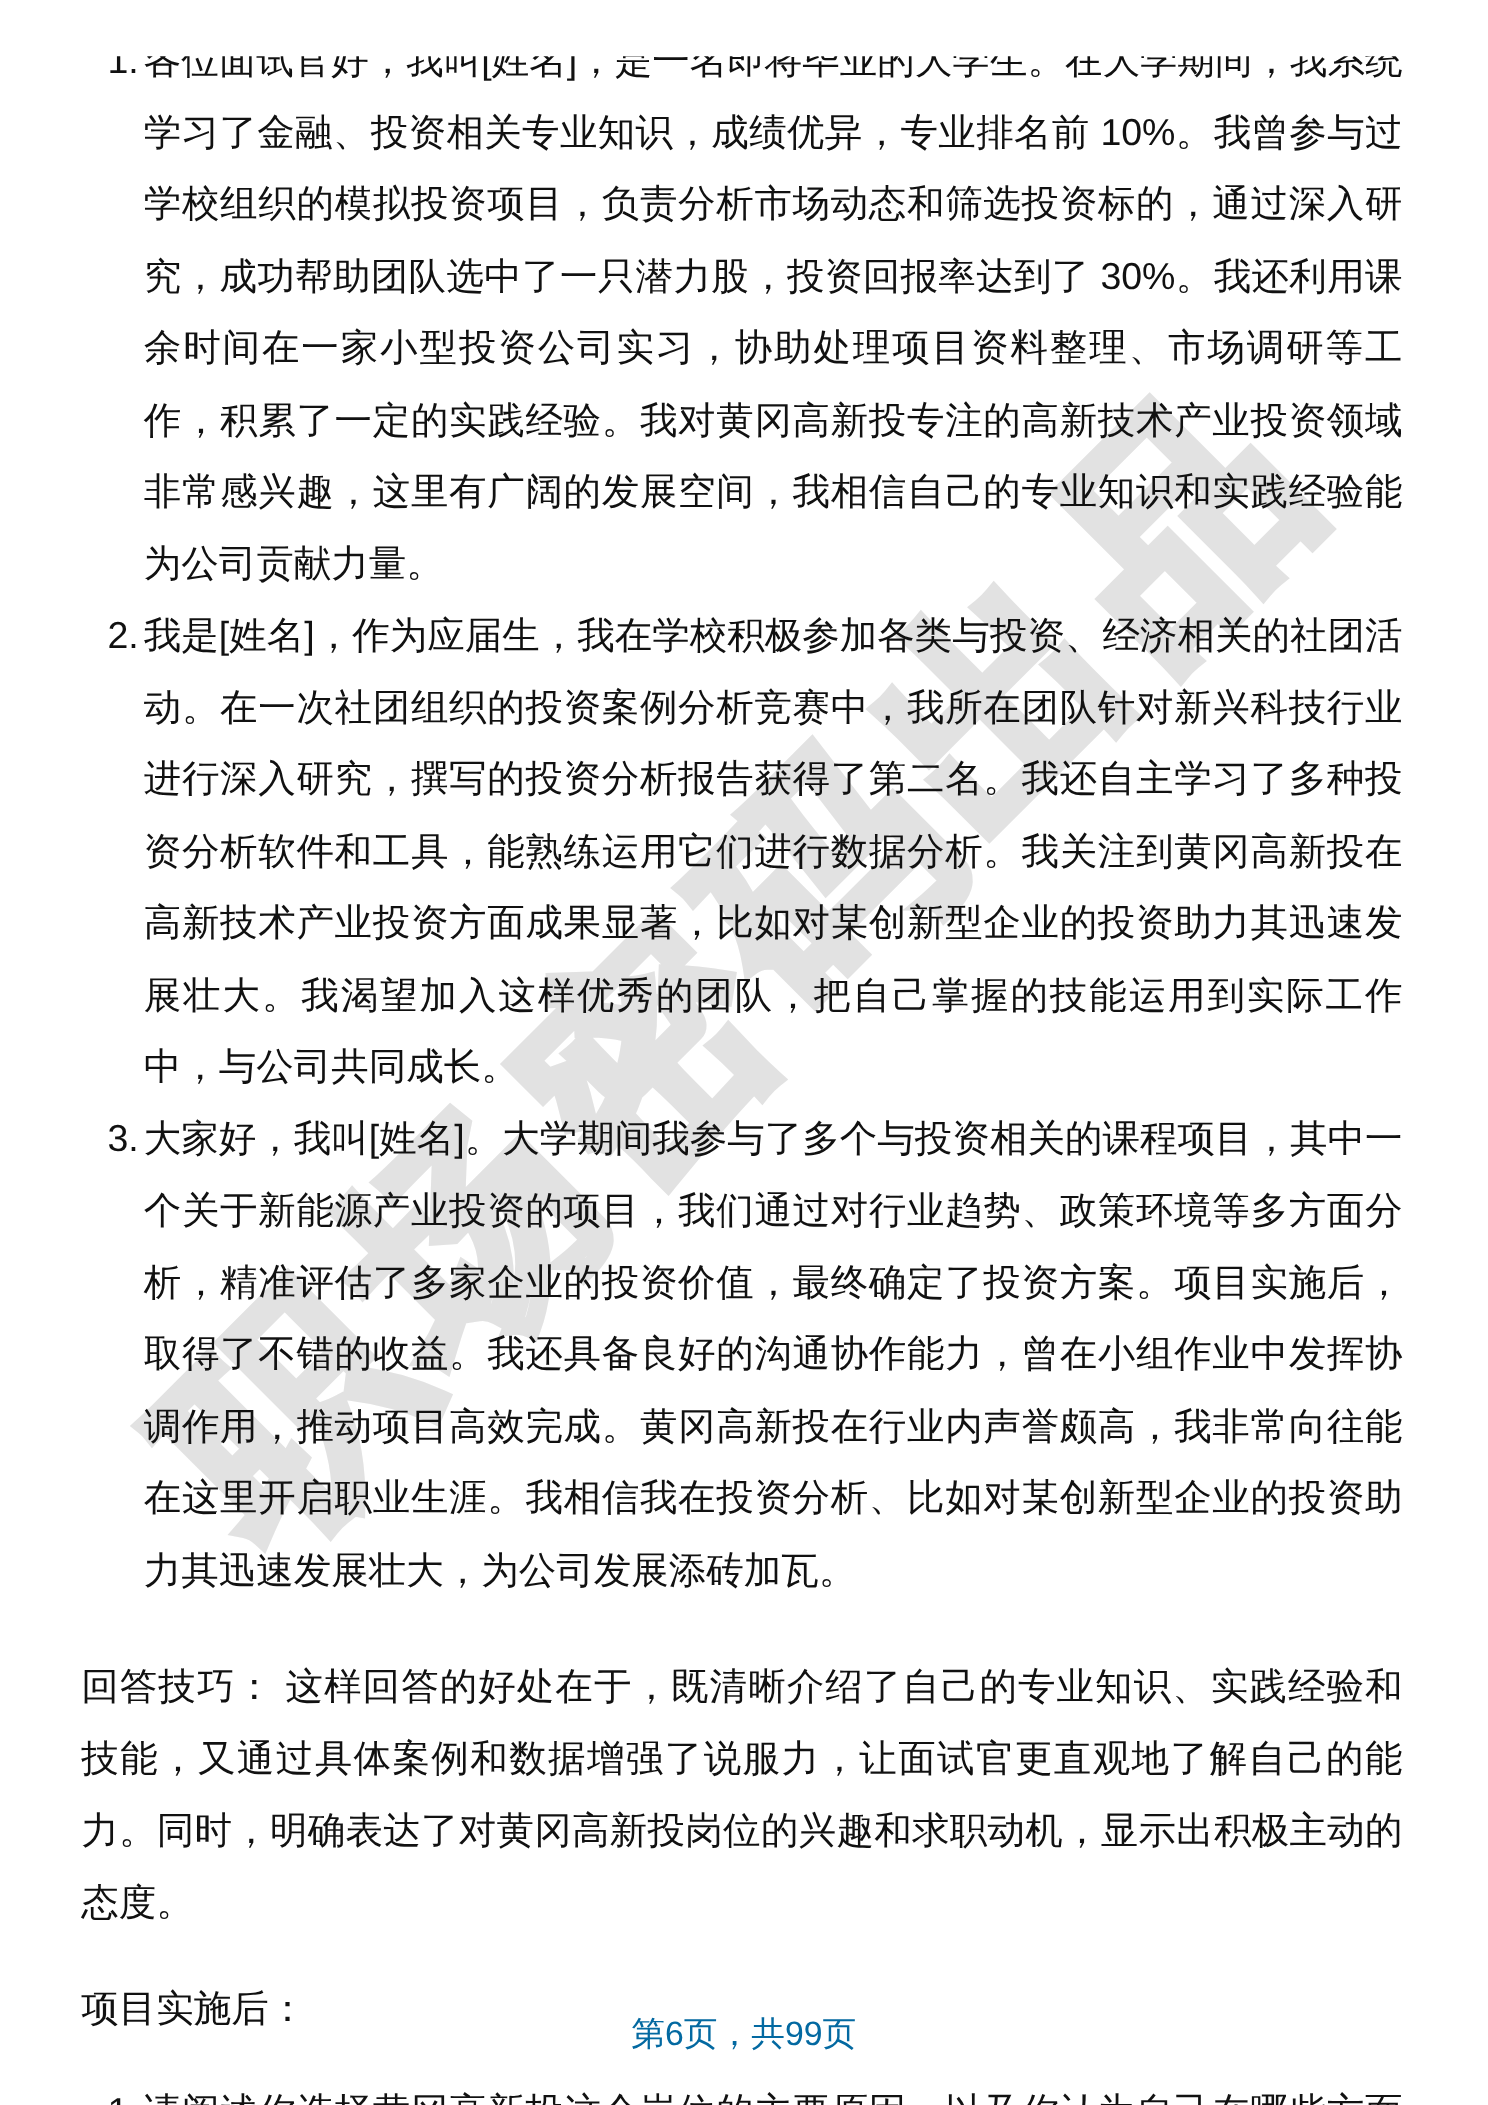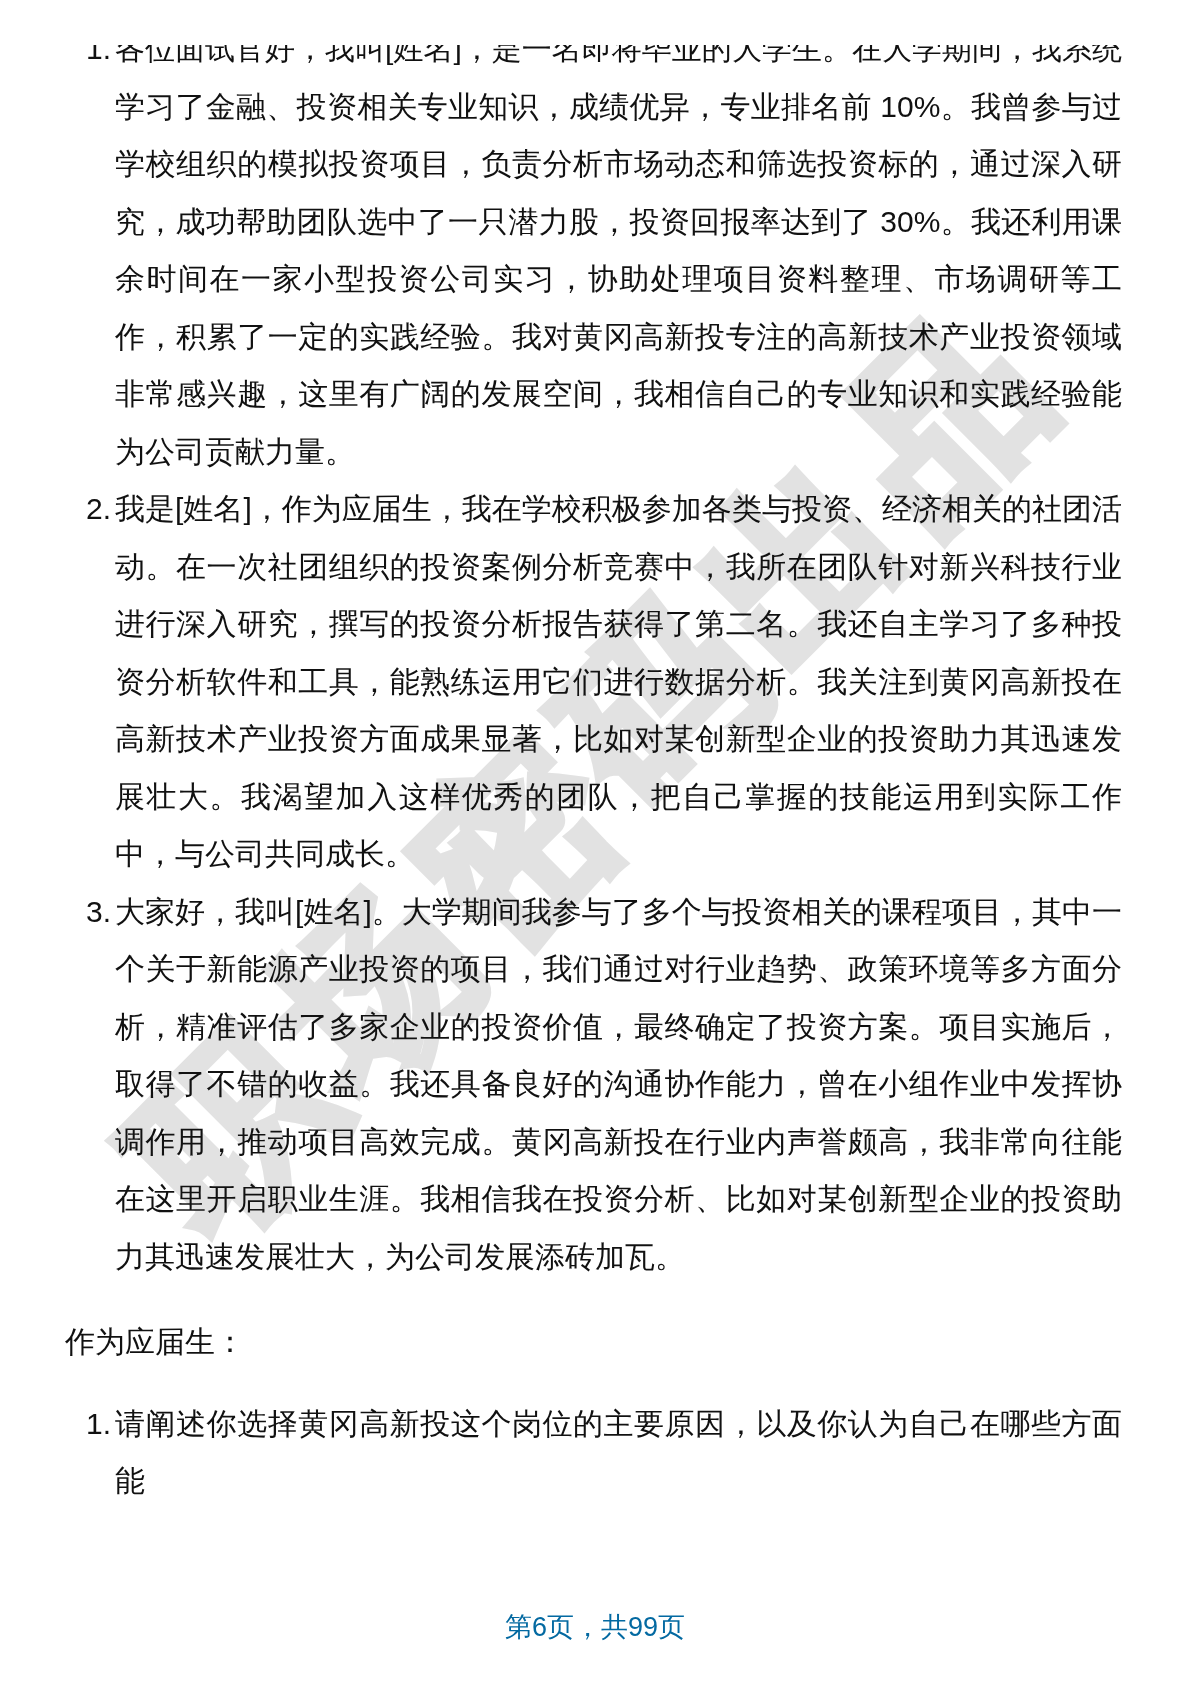--- a/index.html
+++ b/index.html
@@ -89,22 +89,23 @@
         <div class="txt">我是[姓名]，作为应届生，我在学校积极参加各类与投资、经济相关的社团活动。在一次社团组织的投资案例分析竞赛中，我所在团队针对新兴科技行业进行深入研究，撰写的投资分析报告获得了第二名。我还自主学习了多种投资分析软件和工具，能熟练运用它们进行数据分析。我关注到黄冈高新投在高新技术产业投资方面成果显著，比如对某创新型企业的投资助力其迅速发展壮大。我渴望加入这样优秀的团队，把自己掌握的技能运用到实际工作中，与公司共同成长。</div>
       </div>
 
       <div class="li">
         <div class="num">3.</div>
         <div class="txt">大家好，我叫[姓名]。大学期间我参与了多个与投资相关的课程项目，其中一个关于新能源产业投资的项目，我们通过对行业趋势、政策环境等多方面分析，精准评估了多家企业的投资价值，最终确定了投资方案。项目实施后，取得了不错的收益。我还具备良好的沟通协作能力，曾在小组作业中发挥协调作用，推动项目高效完成。黄冈高新投在行业内声誉颇高，我非常向往能在这里开启职业生涯。我相信我在投资分析、比如对某创新型企业的投资助力其迅速发展壮大，为公司发展添砖加瓦。</div>
       </div>
 
     </div>
 
+    <div class="tip">回答技巧： 这样回答的好处在于，既清晰介绍了自己的专业知识、实践经验和技能，又通过具体案例和数据增强了说服力，让面试官更直观地了解自己的能力。同时，明确表达了对黄冈高新投岗位的兴趣和求职动机，显示出积极主动的态度。</div>
 
-    <div class="other-heading">作为应届生：</div>
+    <div class="other-heading">项目实施后：</div>
 
     <div class="olist other-list">
       <div class="li">
         <div class="num">1.</div>
         <div class="txt">请阐述你选择黄冈高新投这个岗位的主要原因，以及你认为自己在哪些方面能</div>
       </div>
     </div>
 
   </div>
 

